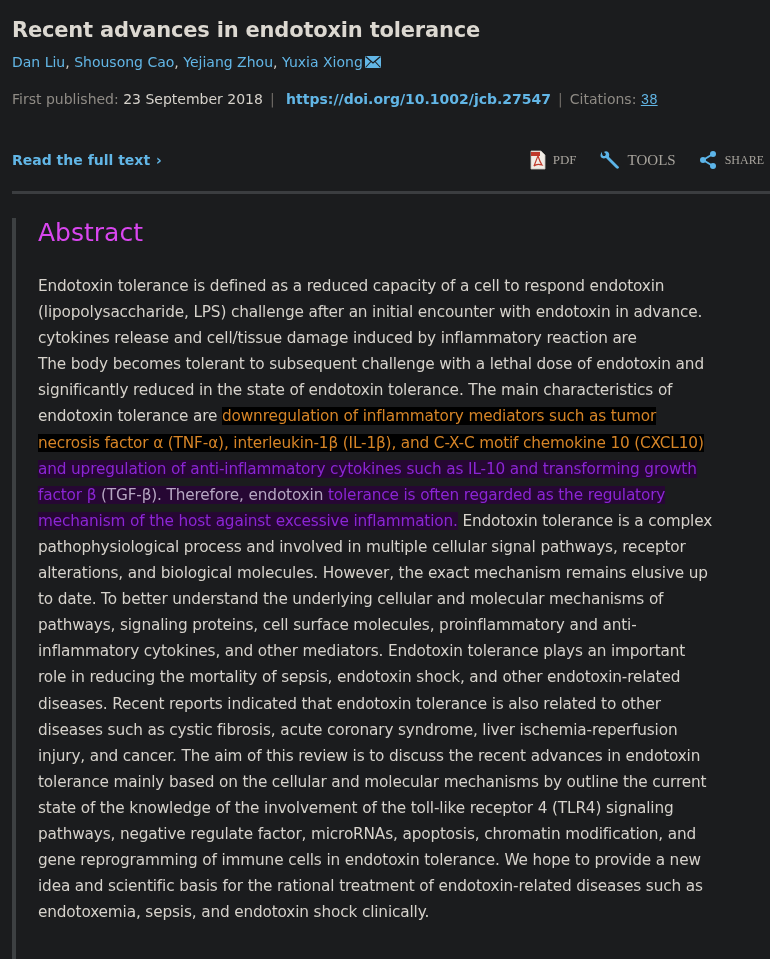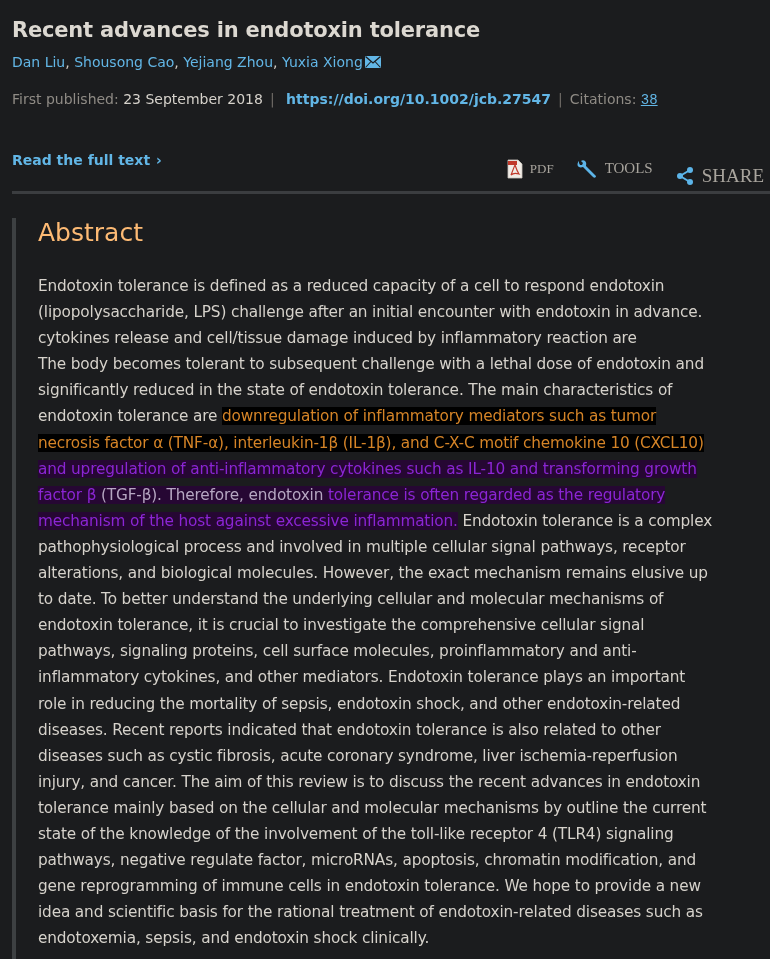--- a/index.html
+++ b/index.html
@@ -80,21 +80,21 @@
     }
     .tool {
       display: flex;
       align-items: center;
       margin-left: 22px;
       cursor: pointer;
       font-family: Liberation Serif, serif;
     }
     .tool svg { margin-right: 7px; }
     .tool.tools-btn { font-size: 15px; }
-    .tool.share-btn { font-size: 19px; margin-top: 15px; }
+    .tool.share-btn { font-size: 12px; }
 
     .rule {
       position: absolute;
       left: 12px;
       right: 0;
       top: 191px;
       height: 3px;
       background: #3b3d40;
     }
     .abstract-bar {
@@ -104,21 +104,21 @@
       width: 4px;
       height: 741px;
       background: #3d4042;
     }
     .abstract-heading {
       position: absolute;
       left: 38px;
       top: 218px;
       font-size: 25px;
       font-weight: normal;
-      color: #fdba74;
+      color: #d946ef;
       margin: 0;
     }
     .abstract-body {
       position: absolute;
       left: 38px;
       top: 273px;
       width: 722px;
       font-size: 15.3px;
       line-height: 26.1px;
       color: #d6d2cb;
@@ -205,21 +205,20 @@
     <span class="line"><span>The body becomes tolerant to subsequent challenge with a lethal dose of endotoxin and</span></span>
     <span class="line"><span>significantly reduced in the state of endotoxin tolerance. The main characteristics of</span></span>
     <span class="line"><span>endotoxin tolerance are </span><span class="hl-orange">downregulation of inflammatory mediators such as tumor</span></span>
     <span class="line"><span class="hl-orange">necrosis factor α (TNF-α), interleukin-1β (IL-1β), and C-X-C motif chemokine 10 (CXCL10)</span></span>
     <span class="line"><span class="hl-purple">and upregulation of anti-inflammatory cytokines such as IL-10 and transforming growth</span></span>
     <span class="line"><span class="hl-purple">factor β </span><span class="hl-purple" style="color: rgb(182, 167, 194);">(TGF-β). Therefore, endotoxin</span><span class="hl-purple"> tolerance is often regarded as the regulatory</span></span>
     <span class="line"><span class="hl-purple">mechanism of the host against excessive inflammation.</span><span> Endotoxin tolerance is a complex</span></span>
     <span class="line"><span>pathophysiological process and involved in multiple cellular signal pathways, receptor</span></span>
     <span class="line"><span>alterations, and biological molecules. However, the exact mechanism remains elusive up</span></span>
     <span class="line"><span>to date. To better understand the underlying cellular and molecular mechanisms of</span></span>
-    <span class="line"><span>endotoxin tolerance, it is crucial to investigate the comprehensive cellular signal</span></span>
     <span class="line"><span>pathways, signaling proteins, cell surface molecules, proinflammatory and anti-</span></span>
     <span class="line"><span>inflammatory cytokines, and other mediators. Endotoxin tolerance plays an important</span></span>
     <span class="line"><span>role in reducing the mortality of sepsis, endotoxin shock, and other endotoxin-related</span></span>
     <span class="line"><span>diseases. Recent reports indicated that endotoxin tolerance is also related to other</span></span>
     <span class="line"><span>diseases such as cystic fibrosis, acute coronary syndrome, liver ischemia-reperfusion</span></span>
     <span class="line"><span>injury, and cancer. The aim of this review is to discuss the recent advances in endotoxin</span></span>
     <span class="line"><span>tolerance mainly based on the cellular and molecular mechanisms by outline the current</span></span>
     <span class="line"><span>state of the knowledge of the involvement of the toll-like receptor 4 (TLR4) signaling</span></span>
     <span class="line"><span>pathways, negative regulate factor, microRNAs, apoptosis, chromatin modification, and</span></span>
     <span class="line"><span>gene reprogramming of immune cells in endotoxin tolerance. We hope to provide a new</span></span>

